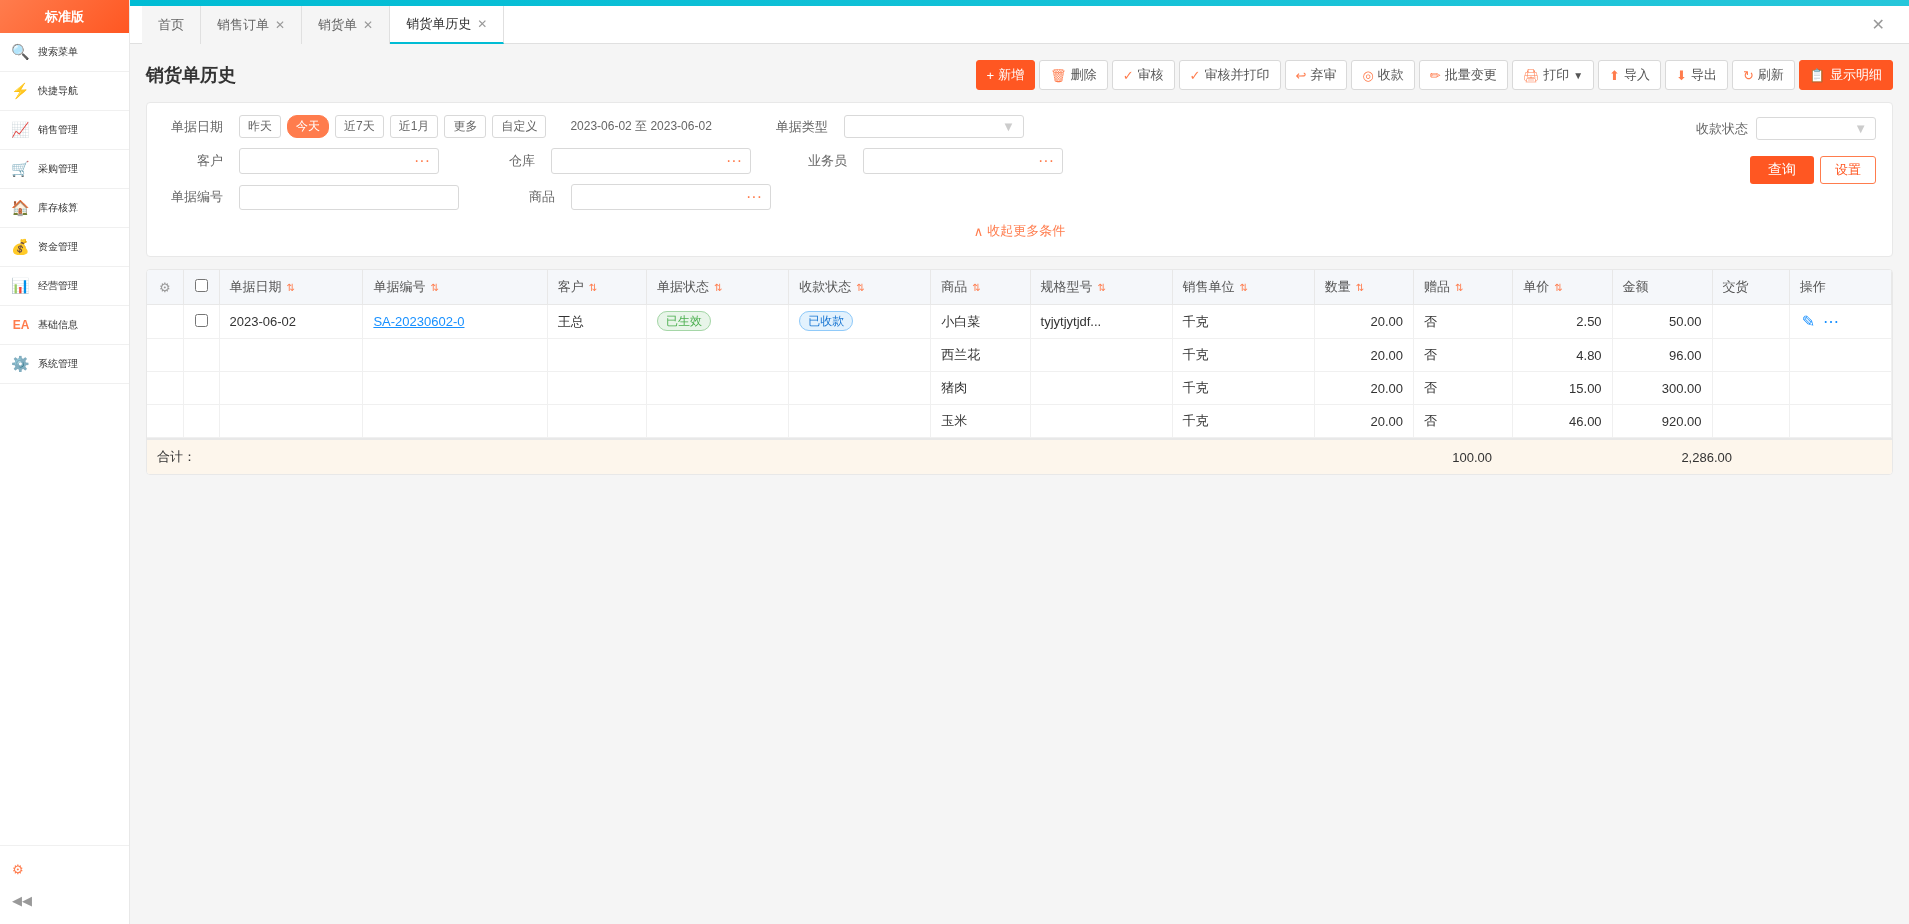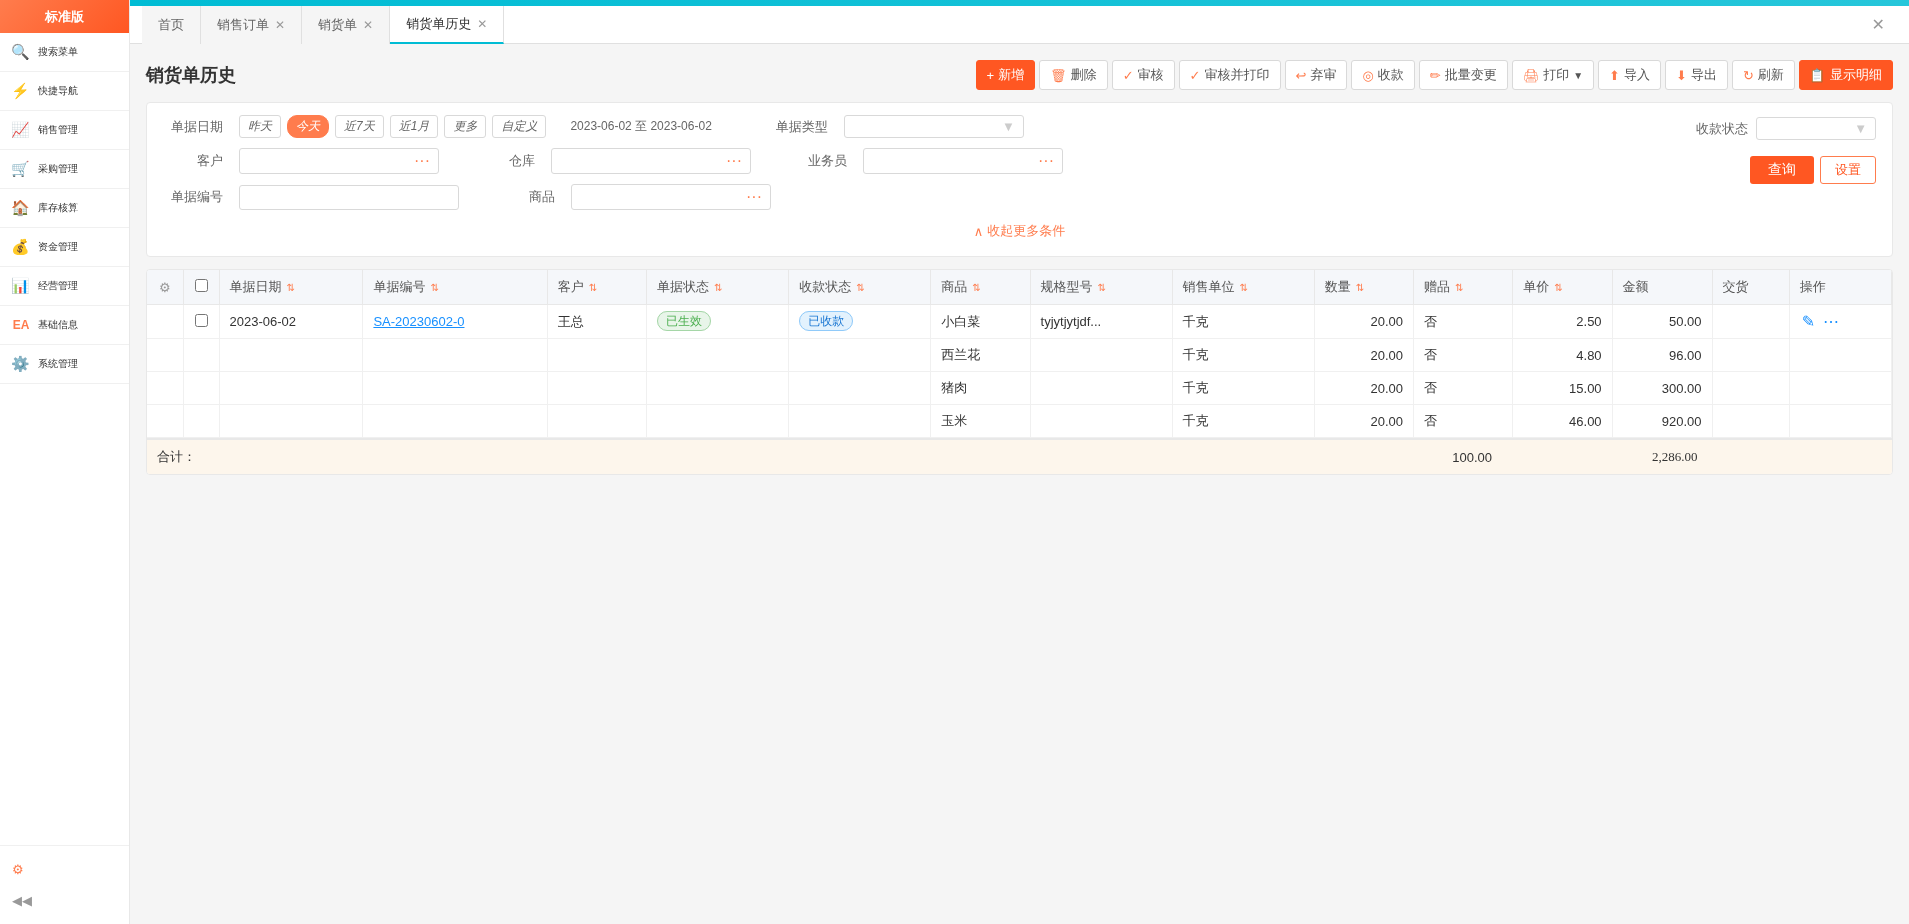--- a/index.html
+++ b/index.html
@@ -152,21 +152,21 @@
       flex-shrink: 0;
     }
     .filter-input {
       border: 1px solid #d9d9d9;
       border-radius: 3px;
       padding: 4px 8px;
       color: #333;
       outline: none;
       background: #fff;
     }
-    .date-filter { display: flex; align-items: center; gap: 6px; font-style: italic; }
+    .date-filter { display: flex; align-items: center; gap: 6px; }
     .date-btn {
       padding: 2px 8px;
       border: 1px solid #d9d9d9;
       border-radius: 3px;
       cursor: pointer;
       color: #666;
       font-size: 12px;
     }
     .date-btn.active { background: #ff7c4d; color: #fff; border-color: #ff7c4d; border-radius: 10px; }
     .date-range { color: #666; font-size: 12px; }
@@ -728,19 +728,19 @@
       
     </td>
   </tr>
           </tbody>
       </table>
 
       <div class="summary-row">
         <span>合计：</span>
         <span style="flex:1;"></span>
         <span style="text-align:right; min-width:80px; margin-right:160px;">100.00</span>
-        <span style="text-align:left; min-width:80px;font-family:Liberation Serif, serif;">2,286.00</span>
+        <span style="text-align:right; min-width:80px;">2,286.00</span>
         <span style="width:150px;"></span>
       </div>
     </div>
 
   </div>
 </div>
 
 </body></html>

